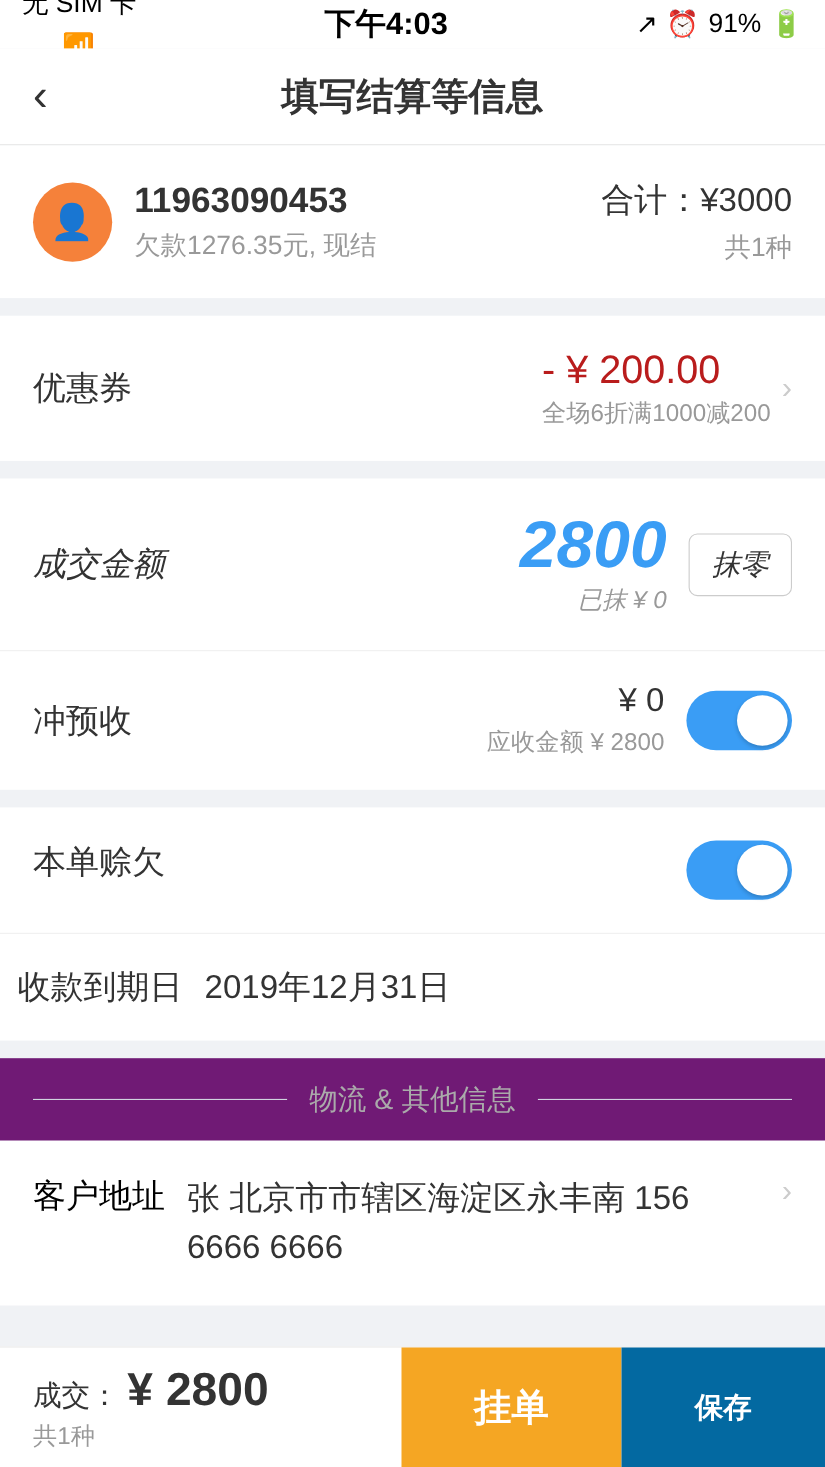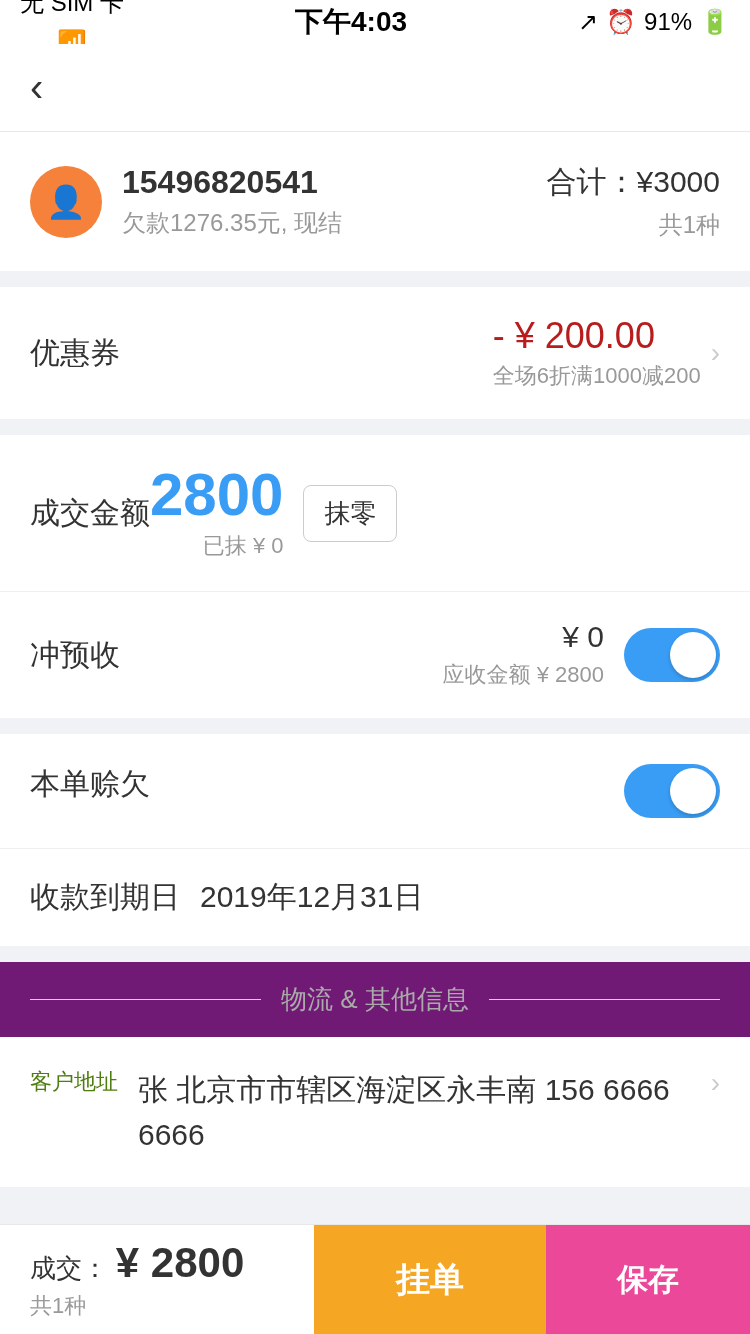--- a/index.html
+++ b/index.html
@@ -105,20 +105,22 @@
     .section {
       background: #fff;
       margin-bottom: 16px;
     }
 
     
     .deal-amount-row {
       padding: 30px;
       display: flex;
       align-items: center;
+      justify-content: space-between;
+      font-style: italic;
     }
     .deal-label { font-size: 30px; color: #333; }
     .deal-right { display: flex; align-items: center; gap: 20px; }
     .deal-value { font-size: 60px; font-weight: 700; color: #3a9df5; line-height: 1; }
     .deal-erased { font-size: 22px; color: #999; text-align: right; margin-top: 6px; }
     .eraze-btn {
       border: 1px solid #ccc;
       border-radius: 8px;
       padding: 10px 20px;
       font-size: 26px;
@@ -166,21 +168,21 @@
     .debit-row {
       padding: 30px;
       display: flex;
       align-items: flex-start;
       justify-content: space-between;
     }
     .debit-label { font-size: 30px; color: #333; }
 
     
     .duedate-row {
-      padding: 28px 30px;
+      padding: 28px 16px;
       display: flex;
       align-items: center;
       border-top: 1px solid #f0f0f0;
     }
     .duedate-label { font-size: 30px; color: #333; margin-right: 20px; }
     .duedate-value { font-size: 30px; color: #333; }
 
     
     .divider-section {
       background: #701a75;
@@ -200,21 +202,21 @@
 
     
     .address-row {
       background: #fff;
       padding: 30px;
       display: flex;
       align-items: flex-start;
       justify-content: space-between;
       gap: 20px;
     }
-    .address-label { font-size: 22px; color: #4d7c0f; flex-shrink: 0; }
+    .address-label { font-size: 30px; color: #000000; flex-shrink: 0; }
     .address-value { font-size: 30px; color: #333; flex: 1; line-height: 1.5; }
 
     
     .gray-area {
       background: #f0f2f5;
       height: 200px;
     }
 
     
     .bottom-bar {
@@ -233,35 +235,35 @@
       padding: 0 30px;
     }
     .bottom-deal-label { font-size: 26px; color: #333; }
     .bottom-deal-amount { font-size: 42px; font-weight: 700; color: #333; display: inline; }
     .bottom-deal-count { font-size: 22px; color: #999; margin-top: 4px; }
     .bottom-buttons {
       display: flex;
       height: 100%;
     }
     .btn-pending {
-      width: 232px;
+      width: 200px;
       background: #f5a623;
       color: #fff;
       font-size: 34px;
       font-weight: 600;
       display: flex;
       align-items: center;
       justify-content: center;
       cursor: pointer;
     }
     .btn-save {
-      width: 204px;
-      background: #ec4899;
+      width: 185px;
+      background: #0369a1;
       color: #fff;
-      font-size: 31px;
+      font-size: 26px;
       font-weight: 600;
       display: flex;
       align-items: center;
       justify-content: center;
       cursor: pointer;
     }
   </style>
 </head>
 <body>
 
@@ -274,31 +276,32 @@
   <div class="status-right">
     <span>↗</span>
     <span>⏰</span>
     <span>91%</span>
     <span>🔋</span>
   </div>
 </div>
 
 <div class="nav-bar">
   <div class="nav-back">‹</div>
+  <div class="nav-title">填写结算等信息</div>
 </div>
 
 <div class="content">
 
   <div class="user-card">
     <div class="user-left">
       <div class="avatar">
         <span>👤</span>
       </div>
       <div class="user-info">
-        <div class="user-phone">15496820541</div>
+        <div class="user-phone">11963090453</div>
         <div class="user-debt">欠款1276.35元, 现结</div>
       </div>
     </div>
     <div class="user-right">
       <div class="total-amount">合计：¥3000</div>
       <div class="total-count">共1种</div>
     </div>
   </div>
 
   <div class="coupon-row">

